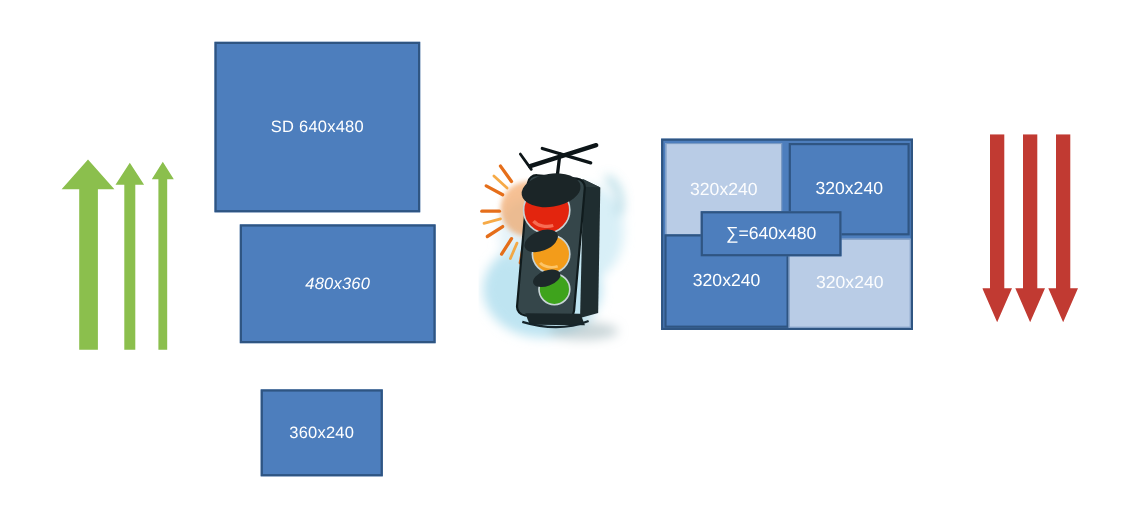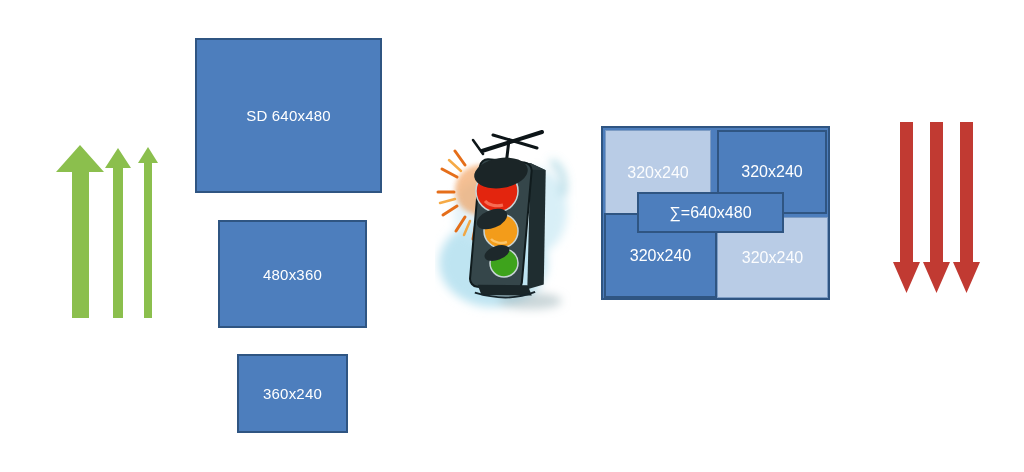--- a/index.html
+++ b/index.html
@@ -8,42 +8,42 @@
     font-family:"Liberation Sans",sans-serif;
   }
   
   .res-box{
     position:absolute;box-sizing:border-box;
     background:var(--box-fill);border:2px solid var(--box-border);
     color:var(--label-text);display:flex;align-items:center;justify-content:center;
     font-size:15px;letter-spacing:.2px;
   }
   #box-sd  {left:195px;top:38px;width:187px;height:155px;}
-  #box-480 {left:218px;top:220px;width:149px;height:108px;}
+  #box-480 {left:218px;top:204px;width:178px;height:108px;font-style:italic;}
   #box-360 {left:237px;top:354px;width:111px;height:79px;}
 
   
   .mosaic{
     position:absolute;left:601px;top:126px;width:229px;height:174px;
     box-sizing:border-box;background:var(--box-fill);
     border:2px solid var(--box-border);
     padding-left:48px;
   }
   .tile{
     position:absolute;box-sizing:border-box;display:flex;align-items:center;justify-content:center;
     font-size:16px;color:var(--label-text);
   }
   .tile.dark{background:var(--box-fill);border:2px solid var(--box-border);}
   .tile.light{background:var(--tile-light);border:1px solid var(--tile-light-border);color:rgba(255,255,255,.95);}
   #tile-tl{left:2px;top:2px;width:106px;height:85px;}
   #tile-tr{left:114px;top:2px;width:110px;height:84px;}
   #tile-bl{left:1px;top:85px;width:113px;height:85px;}
   #tile-br{left:114px;top:89px;width:111px;height:81px;}
   .sum-box{
-    position:absolute;left:34px;top:64px;width:147px;height:41px;box-sizing:border-box;
+    position:absolute;left:34px;top:64px;width:128px;height:41px;box-sizing:border-box;
     background:var(--box-fill);border:2px solid var(--box-border);
     display:flex;align-items:center;justify-content:center;
     font-size:16px;color:var(--label-text);z-index:3;
   }
   .arrow-group{position:absolute;}
   #green-arrows{left:54px;top:143px;}
   #red-arrows{left:893px;top:122px;}
   #traffic-light{position:absolute;left:435px;top:103px;}
 </style>
 </head>

